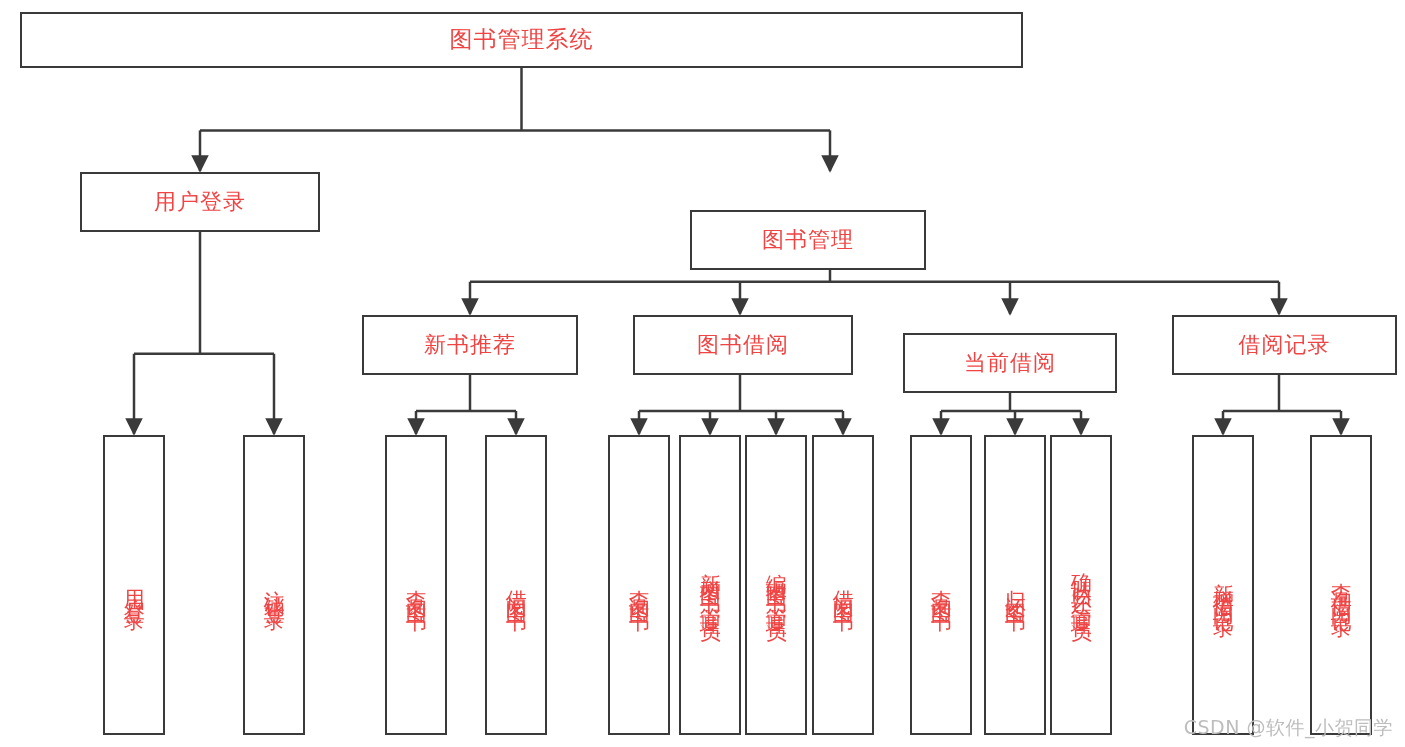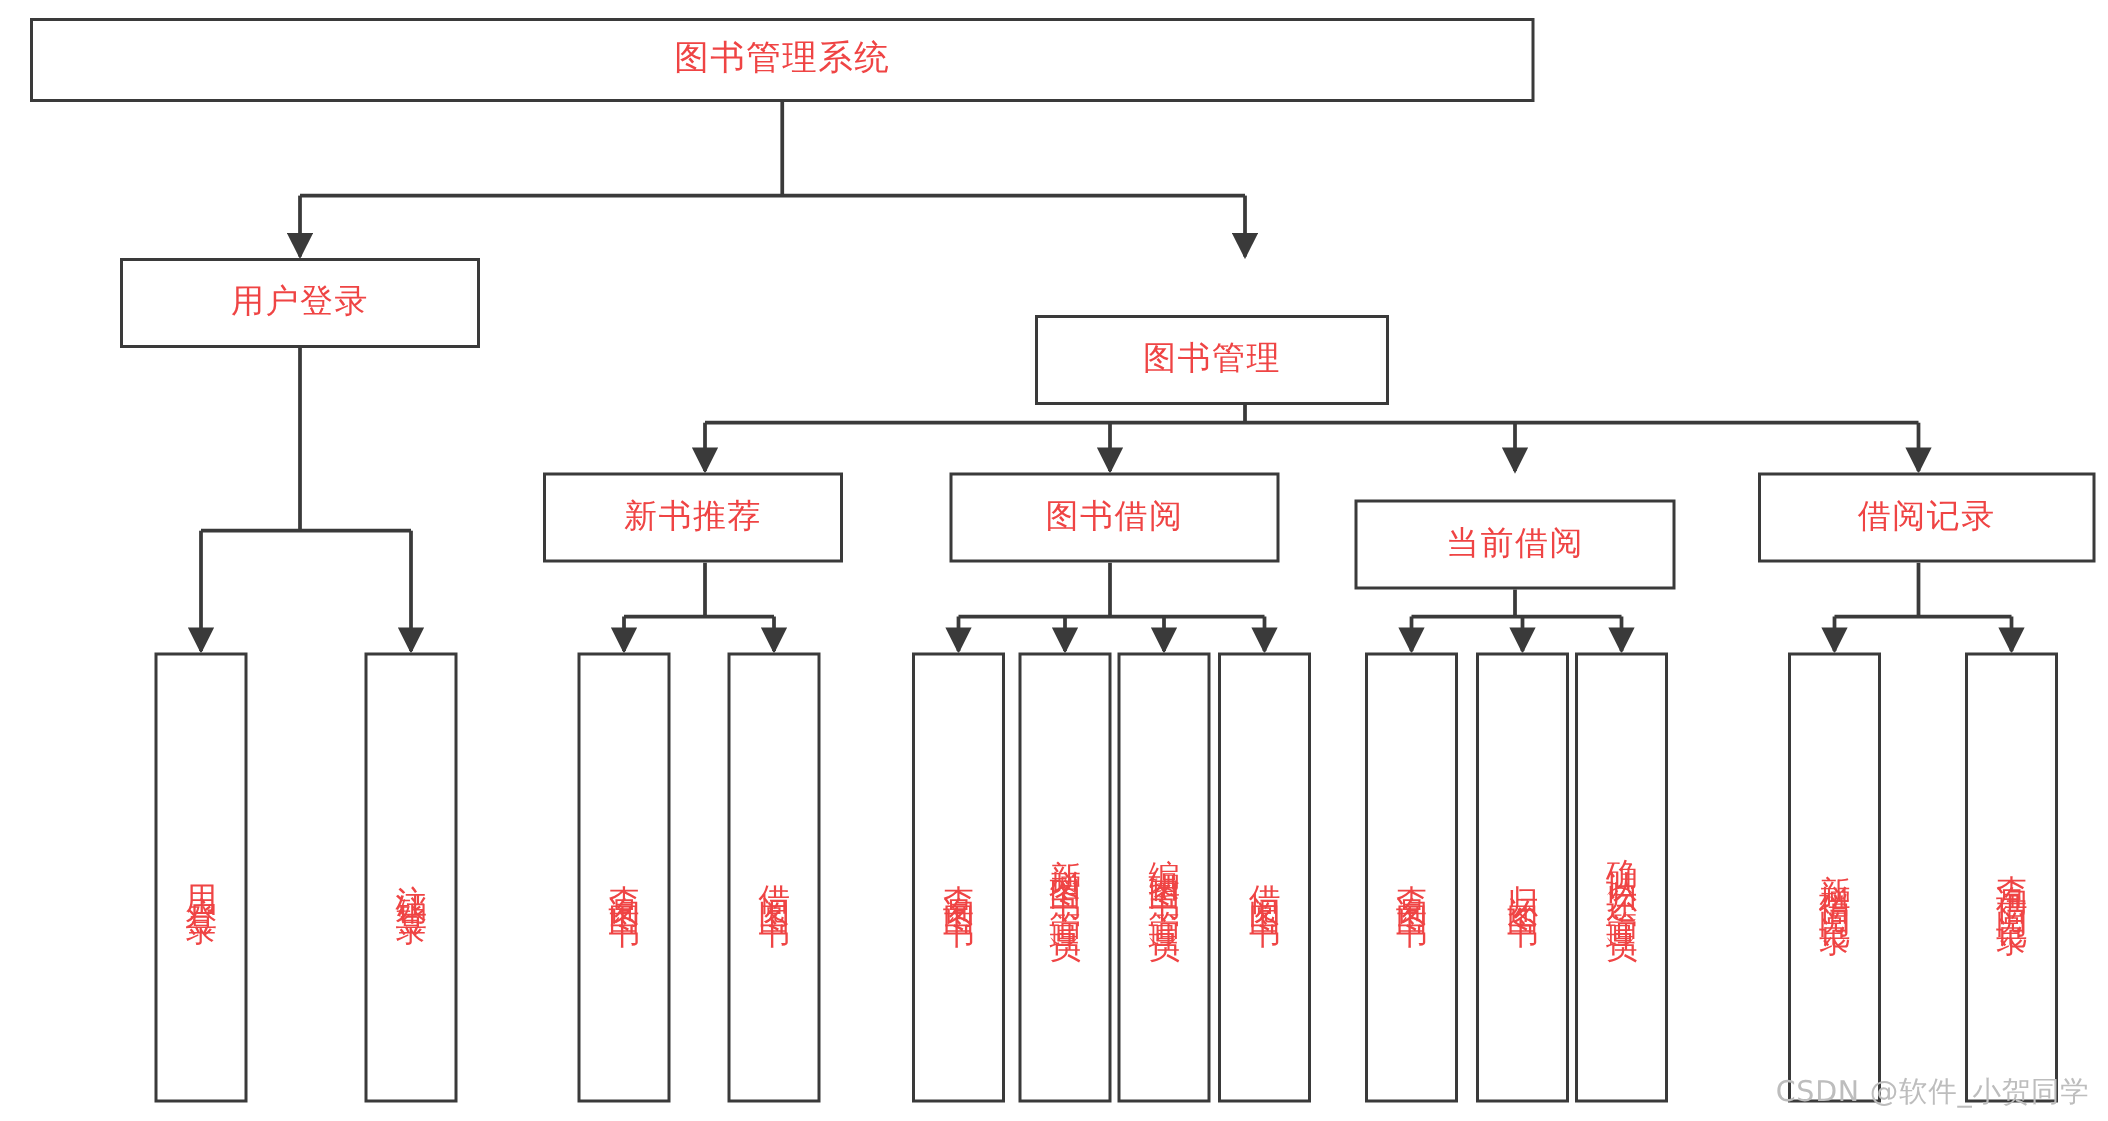--- a/index.html
+++ b/index.html
@@ -118,21 +118,21 @@
   <div id="nodes">
       <div class="node horiz root" style="left: 20px; top: 12px; width: 1003px; height: 56px;">
         <span>图书管理系统</span>
       </div>
       <div class="node horiz" style="left: 80px; top: 172px; width: 240px; height: 60px;">
         <span>用户登录</span>
       </div>
       <div class="node horiz" style="left: 690px; top: 172px; width: 236px; height: 60px; margin-top: 38px;">
         <span>图书管理</span>
       </div>
-      <div class="node horiz" style="left: 362px; top: 315px; width: 200px; height: 60px; justify-content: center;">
+      <div class="node horiz" style="left: 362px; top: 315px; width: 216px; height: 60px; justify-content: center;">
         <span>新书推荐</span>
       </div>
       <div class="node horiz" style="left: 633px; top: 315px; width: 220px; height: 60px;">
         <span>图书借阅</span>
       </div>
       <div class="node horiz" style="left: 903px; top: 333px; width: 214px; height: 60px;">
         <span>当前借阅</span>
       </div>
       <div class="node horiz" style="left: 1172px; top: 315px; width: 225px; height: 60px;">
         <span>借阅记录</span>

